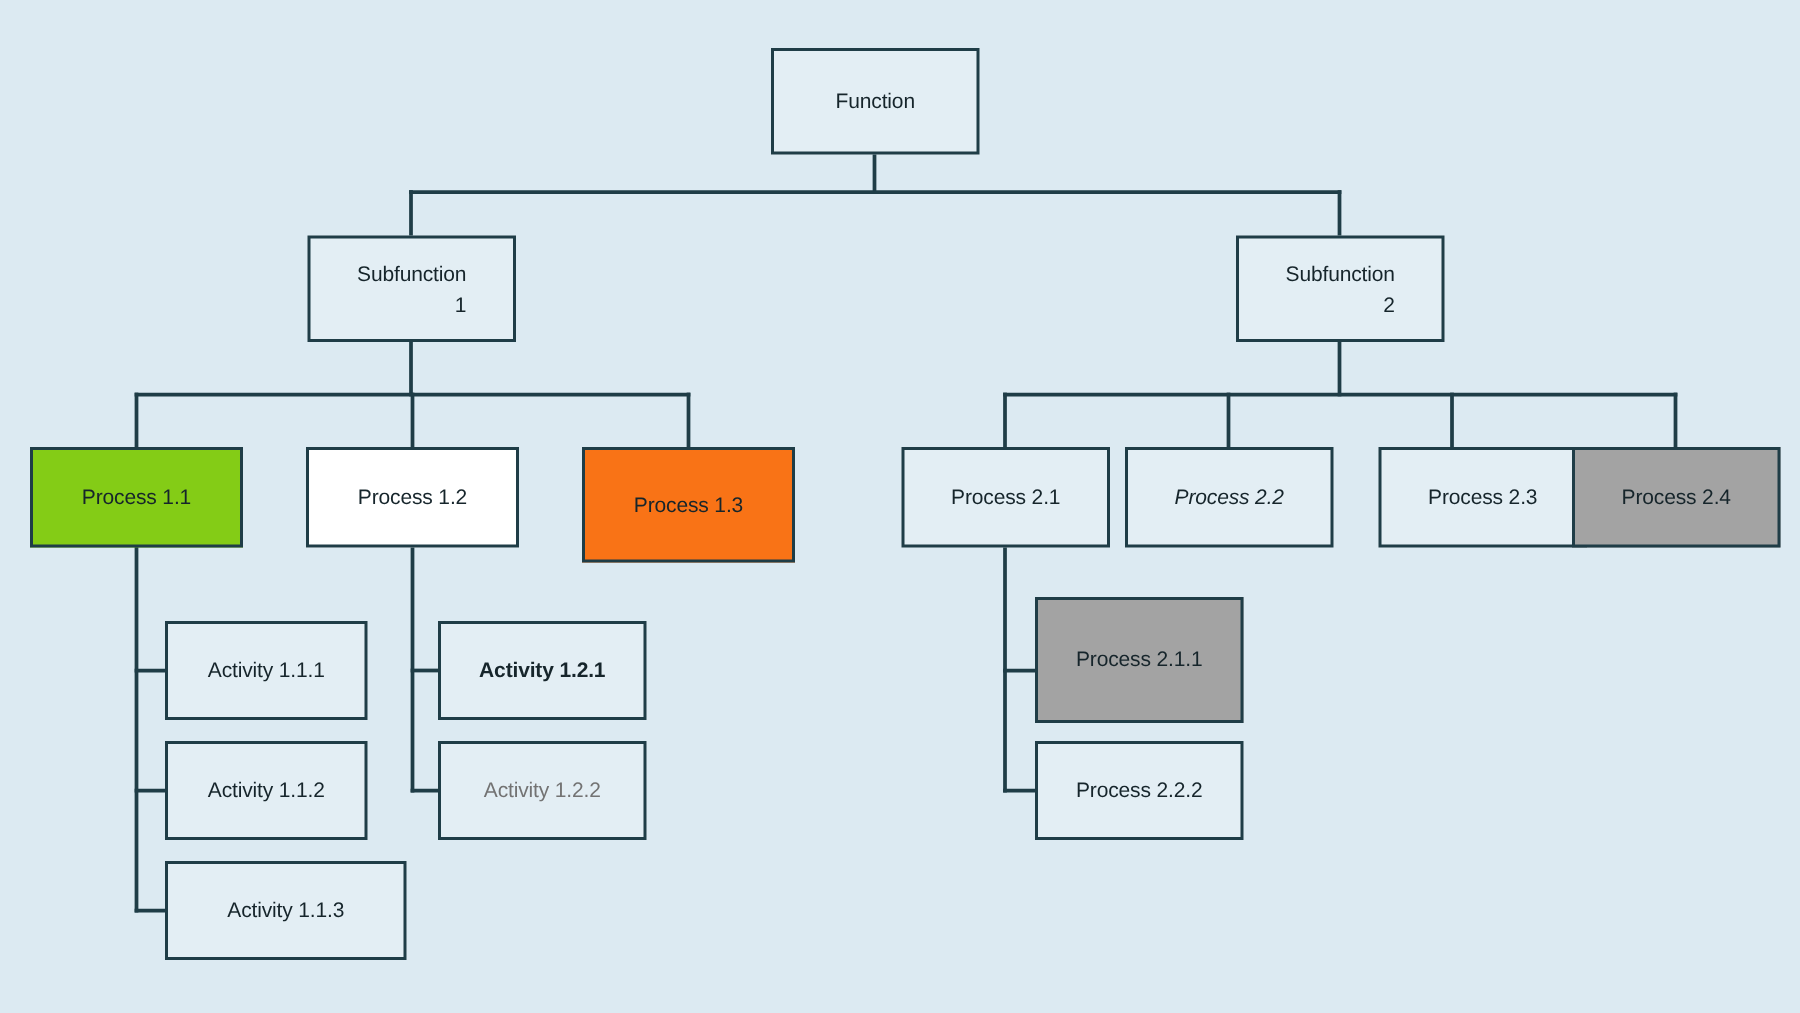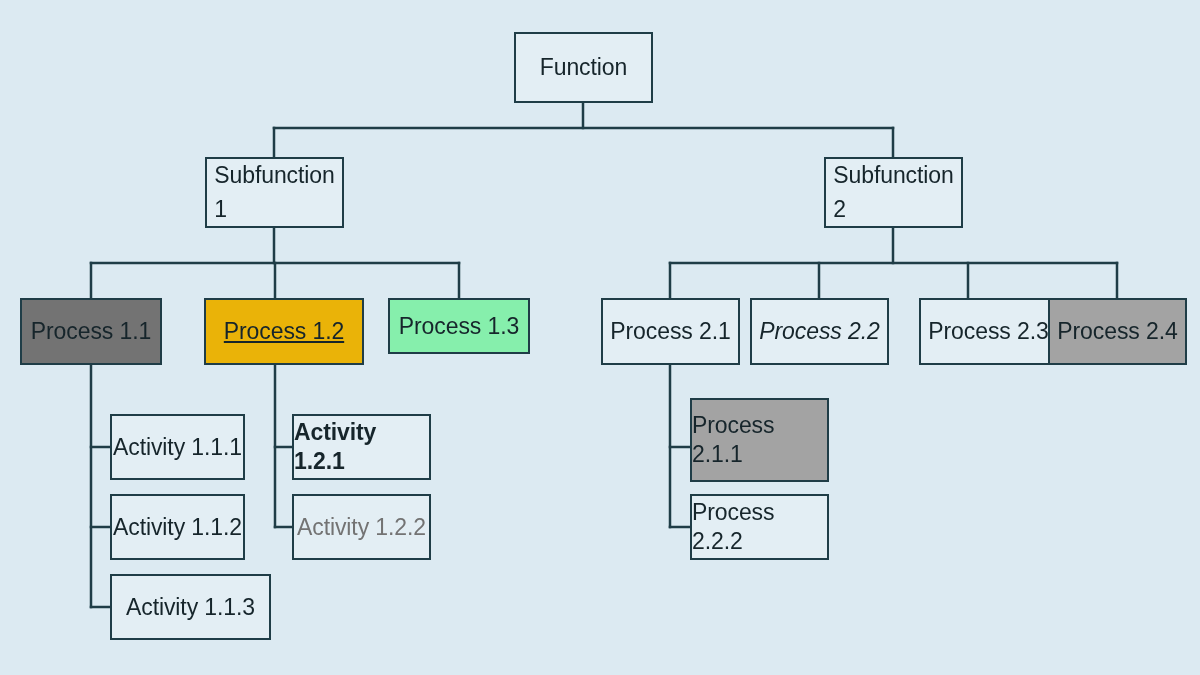--- a/index.html
+++ b/index.html
@@ -26,24 +26,24 @@
     height: 675px;
   }
   .node {
     position: absolute;
     box-sizing: border-box;
     background: #e3eef4;
     border: 2.5px solid #1f3d47;
     display: flex;
     align-items: center;
     justify-content: center;
-    text-align: left;
+    text-align: right;
     color: #16252b;
     font-family: "Liberation Sans", sans-serif;
-    font-size: 23px;
+    font-size: 14px;
     line-height: 1.25;
     font-weight: 400;
     letter-spacing: -0.1px;
     white-space: pre-line;
     user-select: none;
   }
   .node.two-line {
     line-height: 1.45;
   }
 </style>
@@ -81,23 +81,23 @@
         <polyline points="670,527 690,527" stroke="#1f3d47" stroke-width="2.5" fill="none"></polyline>
       </g>
   </svg>
 
   <div id="node-layer">
       <div class="node" style="left: 514px; top: 32px; width: 139px; height: 71px; background: rgb(227, 238, 244); border-color: rgb(31, 61, 71); color: rgb(22, 37, 43);">Function</div>
       <div class="node two-line" style="left: 205px; top: 157px; width: 139px; height: 71px; background: rgb(227, 238, 244); border-color: rgb(31, 61, 71); color: rgb(22, 37, 43);">Subfunction
 1</div>
       <div class="node two-line" style="left: 824px; top: 157px; width: 139px; height: 71px; background: rgb(227, 238, 244); border-color: rgb(31, 61, 71); color: rgb(22, 37, 43);">Subfunction
 2</div>
-      <div class="node" style="left: 20px; top: 298px; width: 142px; height: 67px; background: #737373; border-color: rgb(31, 61, 71); color: rgb(22, 37, 43);">Process 1.1</div>
-      <div class="node" style="left: 204px; top: 298px; width: 160px; height: 67px; background: #eab308; border-color: rgb(31, 61, 71); color: rgb(22, 37, 43); text-decoration: underline;">Process 1.2</div>
-      <div class="node" style="left: 388px; top: 298px; width: 142px; height: 56px; background: #86efac; border-color: rgb(31, 61, 71); color: rgb(22, 37, 43);">Process 1.3</div>
+      <div class="node" style="left: 20px; top: 298px; width: 142px; height: 67px; background: #84cc16; border-color: rgb(31, 61, 71); color: rgb(22, 37, 43);">Process 1.1</div>
+      <div class="node" style="left: 204px; top: 298px; width: 142px; height: 67px; background: #ffffff; border-color: rgb(31, 61, 71); color: rgb(22, 37, 43);">Process 1.2</div>
+      <div class="node" style="left: 388px; top: 298px; width: 142px; height: 77px; background: #f97316; border-color: rgb(31, 61, 71); color: rgb(22, 37, 43);">Process 1.3</div>
       <div class="node" style="left: 601px; top: 298px; width: 139px; height: 67px; background: rgb(227, 238, 244); border-color: rgb(31, 61, 71); color: rgb(22, 37, 43);">Process 2.1</div>
       <div class="node" style="left: 750px; top: 298px; width: 139px; height: 67px; background: rgb(227, 238, 244); border-color: rgb(31, 61, 71); color: rgb(22, 37, 43); font-style: italic;">Process 2.2</div>
       <div class="node" style="left: 899px; top: 298px; width: 139px; height: 67px; background: rgb(227, 238, 244); border-color: rgb(31, 61, 71); color: rgb(22, 37, 43); margin-left: 20px;">Process 2.3</div>
       <div class="node" style="left: 1048px; top: 298px; width: 139px; height: 67px; background: #a3a3a3; border-color: rgb(31, 61, 71); color: rgb(22, 37, 43);">Process 2.4</div>
       <div class="node" style="left: 110px; top: 414px; width: 135px; height: 66px; background: rgb(227, 238, 244); border-color: rgb(31, 61, 71); color: rgb(22, 37, 43);">Activity 1.1.1</div>
       <div class="node" style="left: 110px; top: 494px; width: 135px; height: 66px; background: rgb(227, 238, 244); border-color: rgb(31, 61, 71); color: rgb(22, 37, 43);">Activity 1.1.2</div>
       <div class="node" style="left: 110px; top: 574px; width: 161px; height: 66px; background: rgb(227, 238, 244); border-color: rgb(31, 61, 71); color: rgb(22, 37, 43);">Activity 1.1.3</div>
       <div class="node" style="left: 292px; top: 414px; width: 139px; height: 66px; background: rgb(227, 238, 244); border-color: rgb(31, 61, 71); color: rgb(22, 37, 43); font-weight: bold;">Activity 1.2.1</div>
       <div class="node" style="left: 292px; top: 494px; width: 139px; height: 66px; background: rgb(227, 238, 244); border-color: rgb(31, 61, 71); color: #737373;">Activity 1.2.2</div>
       <div class="node" style="left: 690px; top: 398px; width: 139px; height: 84px; background: #a3a3a3; border-color: rgb(31, 61, 71); color: rgb(22, 37, 43);">Process 2.1.1</div>

